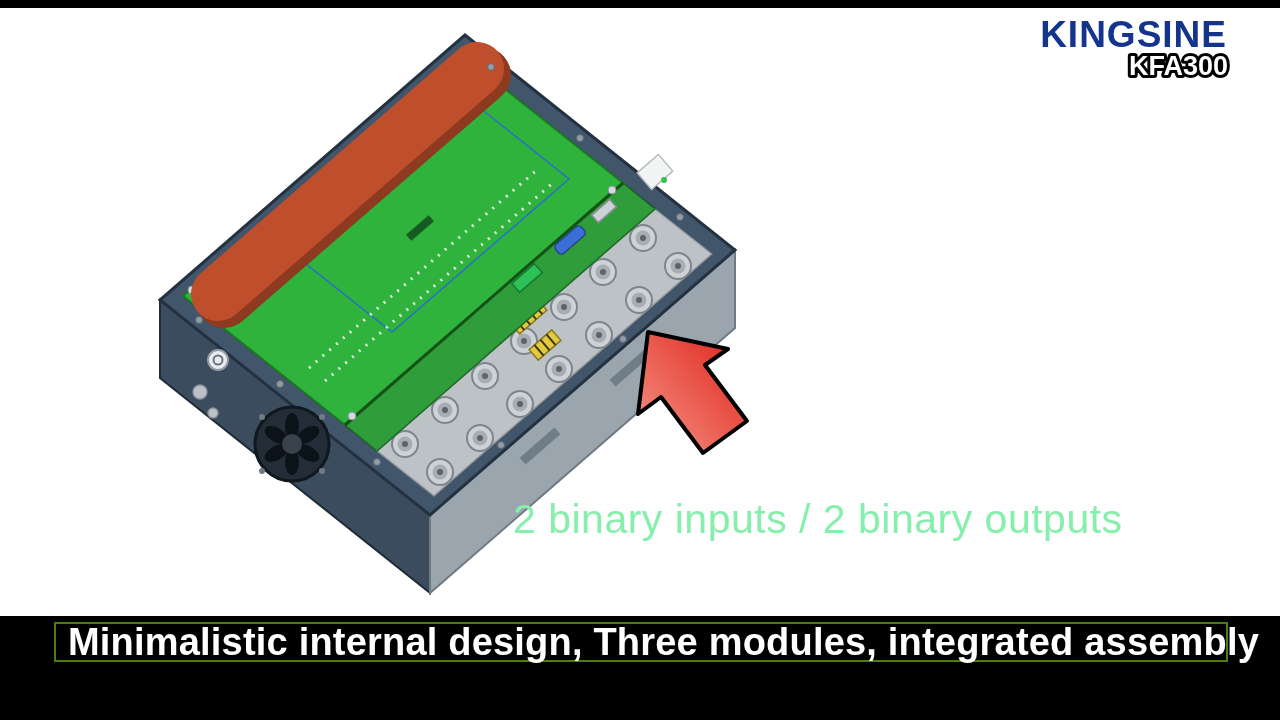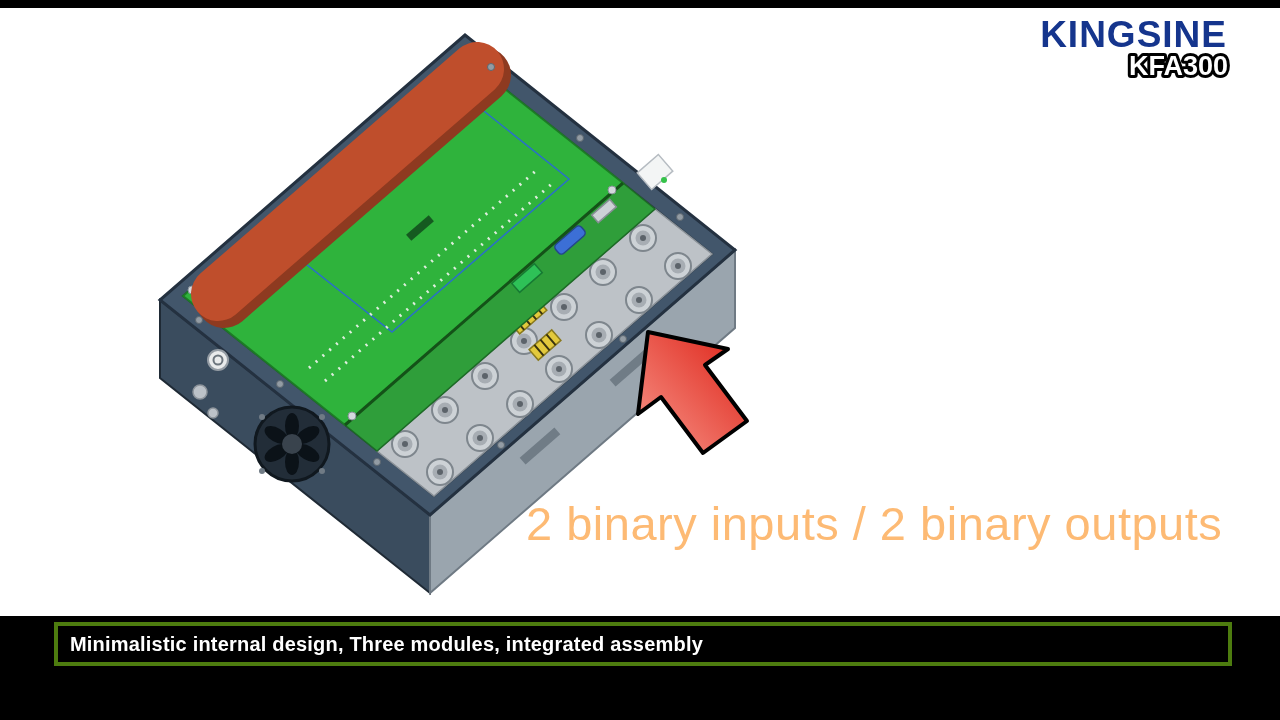--- a/index.html
+++ b/index.html
@@ -3,24 +3,24 @@
 <meta charset="utf-8">
 <style>
   html,body{margin:0;padding:0;background:#000;}
   .frame{position:relative;width:1280px;height:720px;background:#000;overflow:hidden;
          font-family:"Liberation Sans",sans-serif;}
   .stage{position:absolute;left:0;top:8px;width:1280px;height:608px;background:#ffffff;}
   .scene{position:absolute;left:0;top:0;width:1280px;height:720px;pointer-events:none;}
   .logo{position:absolute;right:53px;top:14px;font-size:37px;font-weight:bold;
         color:#15358d;letter-spacing:1px;white-space:nowrap;}
   .model-badge{position:absolute;right:48px;top:48px;}
-  .caption{position:absolute;left:526px;top:496px;font-size:47px;color:#fdba74;
+  .caption{position:absolute;left:513px;top:496px;font-size:41px;color:#86efac;
            letter-spacing:0.5px;white-space:nowrap;}
   .banner{position:absolute;left:54px;top:622px;width:1146px;background:#000;
-          border:4px solid #4d7c0f;color:#ffffff;font-size:20px;font-weight:bold;
+          border:2px solid #4d7c0f;color:#ffffff;font-size:38px;font-weight:bold;
           line-height:32px;padding:2px 12px;letter-spacing:0.2px;white-space:nowrap;}
 </style>
 </head>
 <body>
 
 <div class="frame">
   <div class="stage"></div>
 
   <svg class="scene" viewBox="0 0 1280 720" aria-hidden="true">
     <defs>

